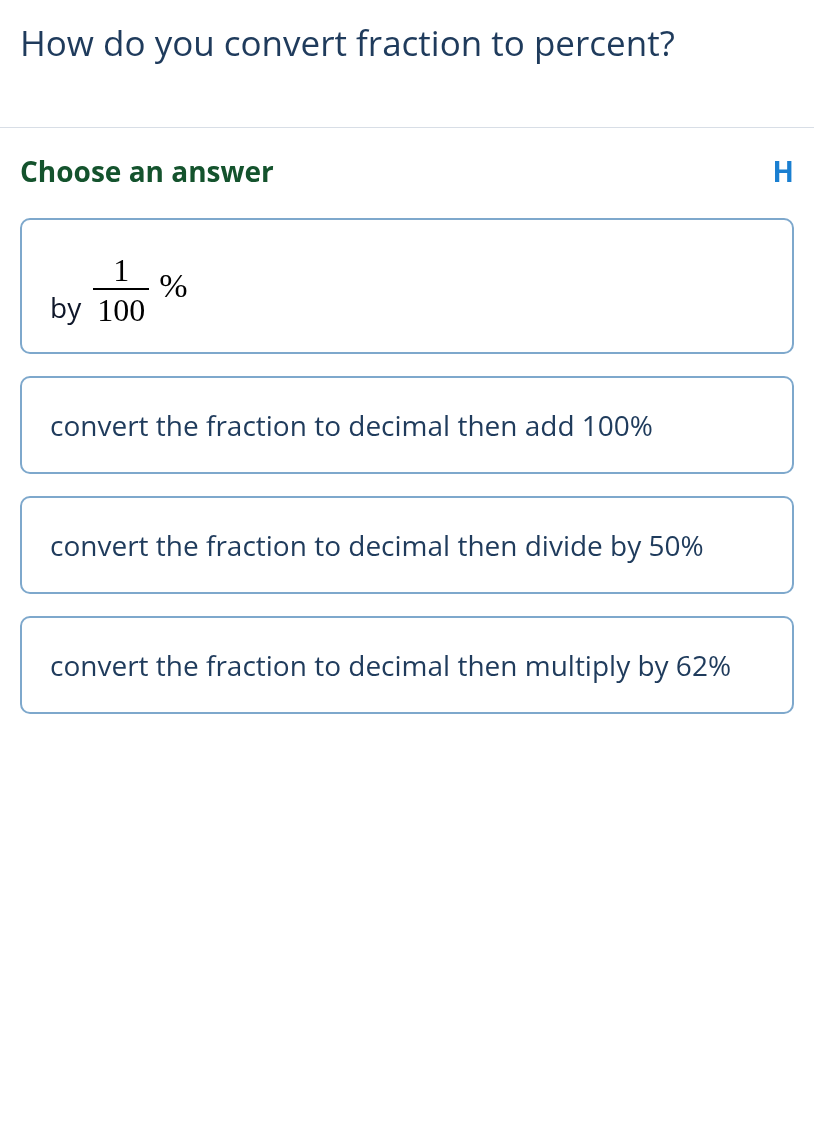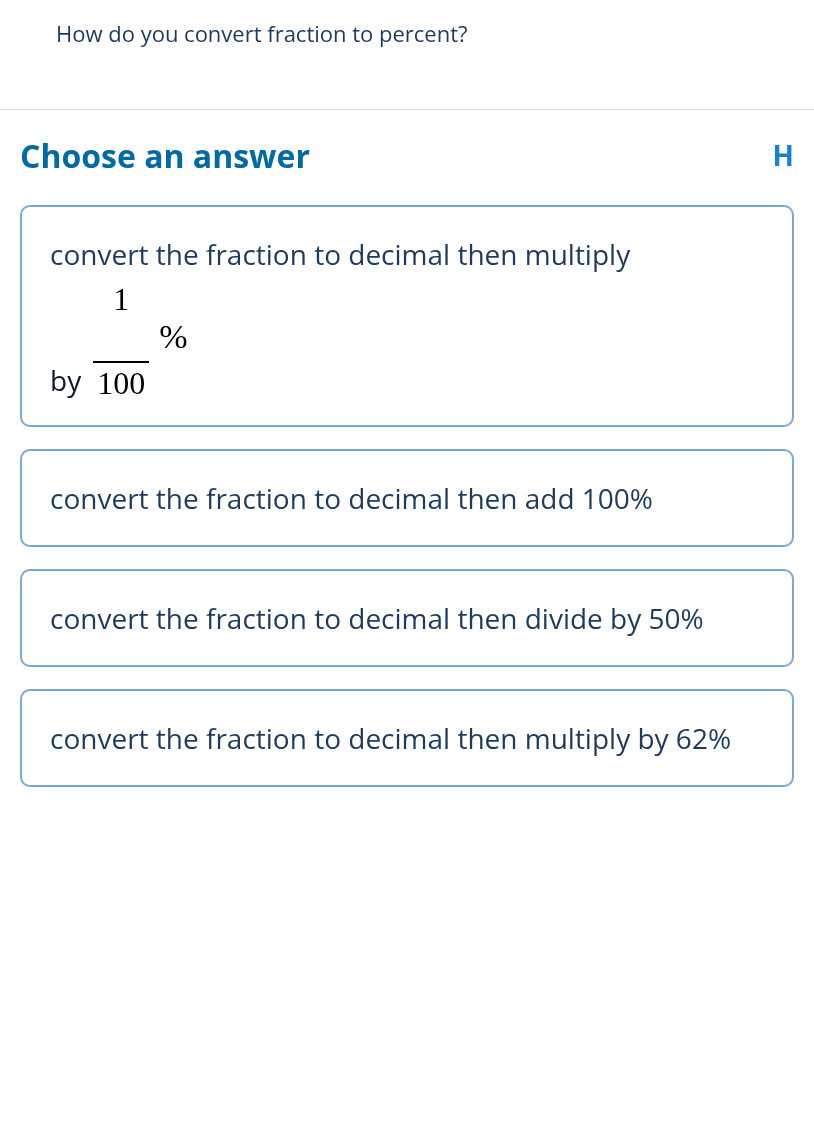--- a/index.html
+++ b/index.html
@@ -9,42 +9,41 @@
     }
     body {
       font-family: -apple-system, BlinkMacSystemFont, 'Segoe UI', 'Open Sans', sans-serif;
       background: #ffffff;
       width: 814px;
     }
     .question-section {
       padding: 18px 20px 60px 20px;
     }
     .question-text {
-      font-size: 22px;
+      font-size: 35px;
       color: #1f3b5c;
       font-weight: 400;
       line-height: 1.4;
-      margin-left: 36px;
     }
     .divider {
       border-top: 1px solid #d8dee6;
     }
     .answer-section {
       padding: 24px 20px 0 20px;
     }
     .section-header {
       display: flex;
       justify-content: space-between;
       align-items: center;
       margin-bottom: 28px;
     }
     .choose-label {
-      font-size: 32px;
+      font-size: 28px;
       font-weight: 700;
-      color: #0369a1;
+      color: #14532d;
     }
     .hint-link {
       font-size: 28px;
       font-weight: 700;
       color: #1a7fd1;
     }
     .answer-option {
       border: 2px solid #7ea8cc;
       border-radius: 10px;
       padding: 26px 28px;
@@ -78,21 +77,20 @@
       vertical-align: middle;
     }
     .fraction .num {
       font-size: 32px;
       padding: 0 4px 2px 4px;
     }
     .fraction .den {
       font-size: 32px;
       border-top: 2px solid #000;
       padding: 4px 4px 0 4px;
-      margin-top: 44px;
     }
     .percent-sign {
       font-family: 'Times New Roman', serif;
       font-size: 34px;
       color: #000;
       align-self: center;
       margin-left: 2px;
       margin-bottom: 8px;
     }
   </style>
@@ -105,21 +103,20 @@
 
 <div class="divider"></div>
 
 <div class="answer-section">
   <div class="section-header">
     <div class="choose-label">Choose an answer</div>
     <div class="hint-link">H</div>
   </div>
 
   <div class="answer-option">
-    <div class="answer-text">convert the fraction to decimal then multiply</div>
     <div class="fraction-wrapper">
       <span class="by-text">by</span>
       <span class="fraction">
         <span class="num">1</span>
         <span class="den">100</span>
       </span>
       <span class="percent-sign">%</span>
     </div>
   </div>
 

